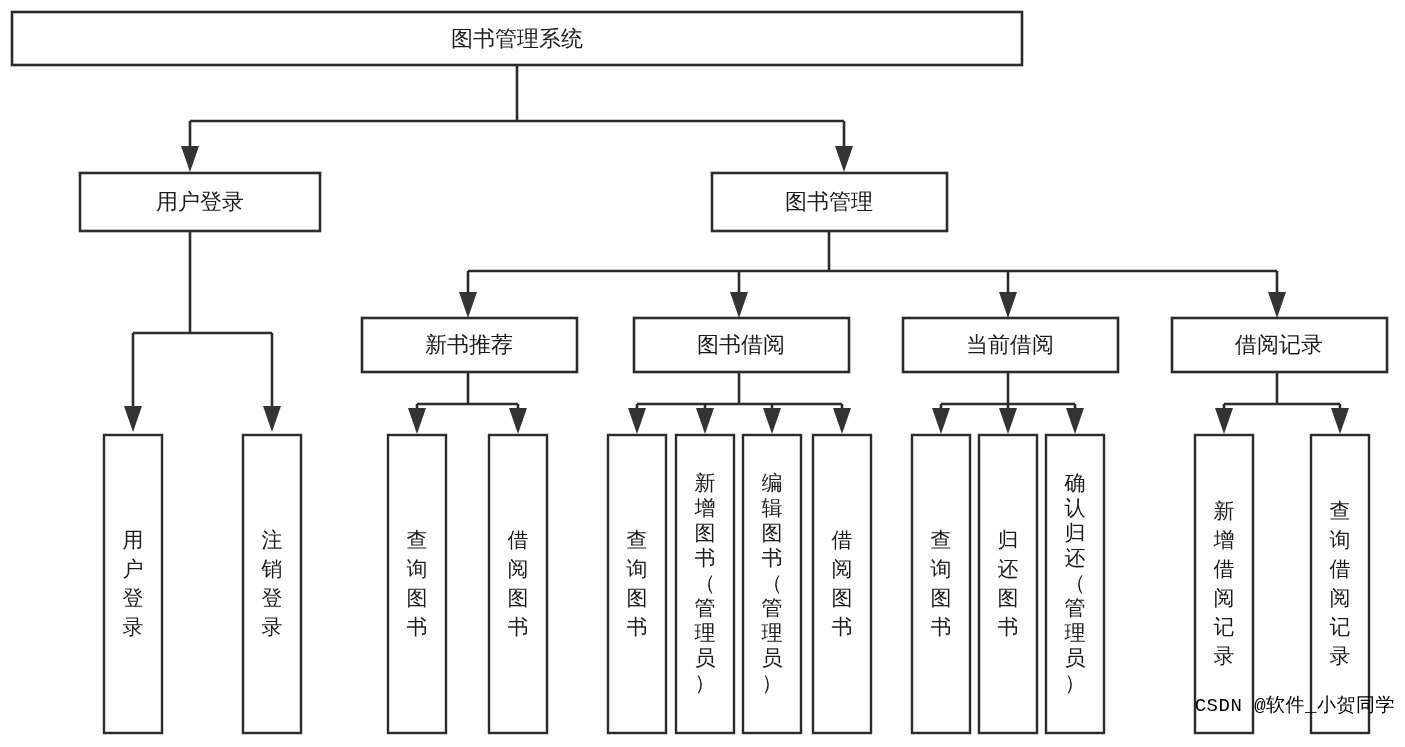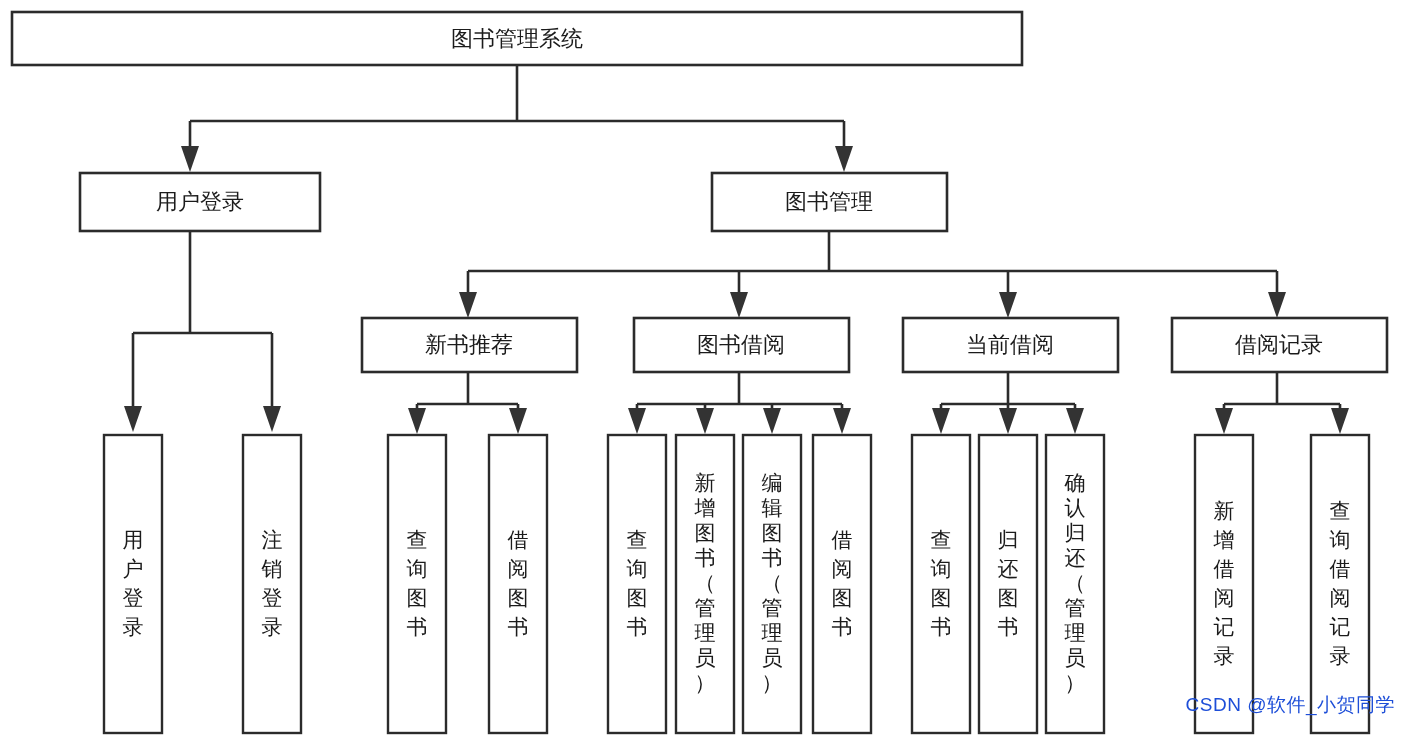--- a/index.html
+++ b/index.html
@@ -53,23 +53,23 @@
     text-anchor: middle;
     dominant-baseline: middle;
   }
   text.node-label.vertical {
     font-size: 21px;
   }
   .watermark {
     position: absolute;
     right: 10px;
     bottom: 4px;
-    font-family: Liberation Sans, sans-serif;
+    font-family: Liberation Mono, monospace;
     font-size: 19px;
-    color: #1d4ed8;
+    color: #000000;
     letter-spacing: 0.5px;
     white-space: nowrap;
     user-select: none;
   }
 </style>
 </head>
 <body>
 
 <div id="diagram-root">
 

